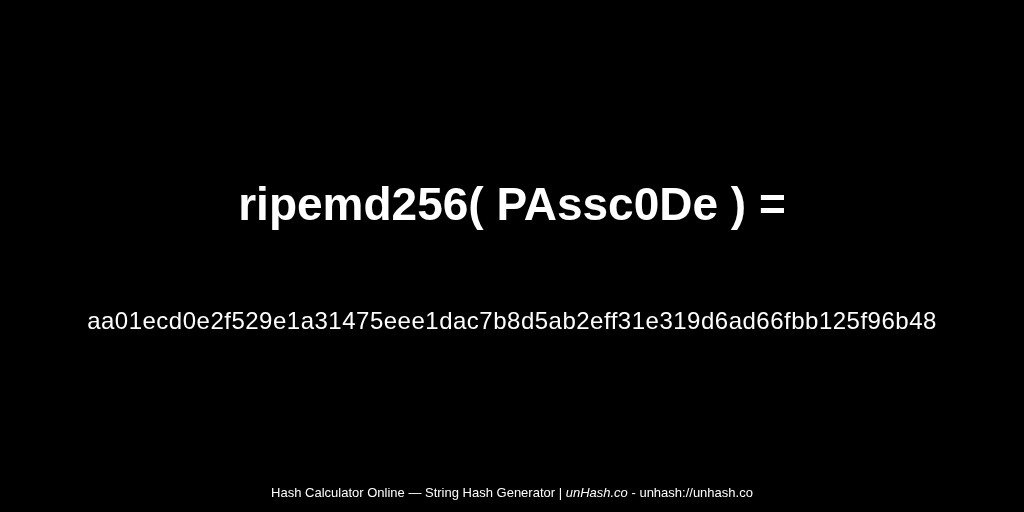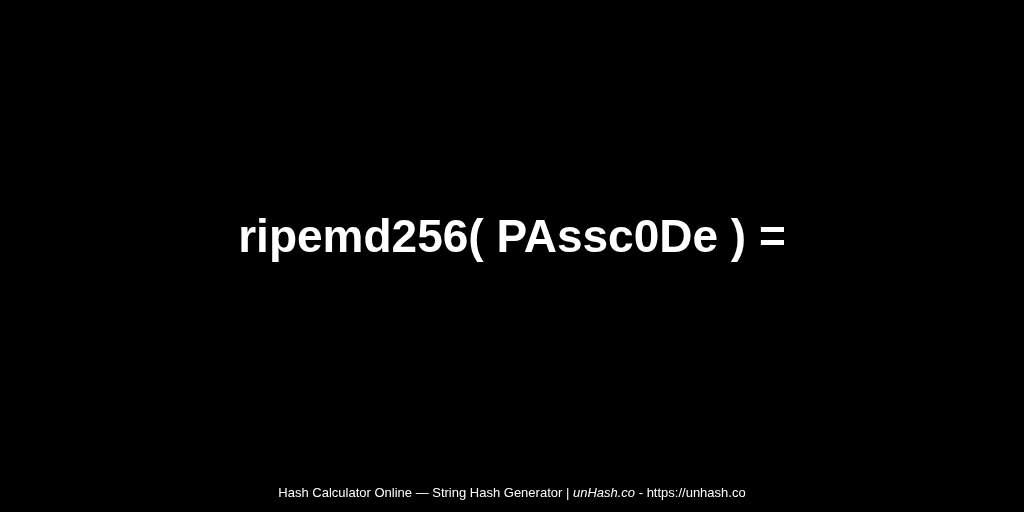--- a/index.html
+++ b/index.html
@@ -54,17 +54,18 @@
       color: #ffffff;
       text-decoration: none;
       font-style: italic;
     }
   </style>
 </head>
 <body>
 
 <div class="content">
   <h1 class="heading">ripemd256( PAssc0De ) =</h1>
+  <div class="hash-value">aa01ecd0e2f529e1a31475eee1dac7b8d5ab2eff31e319d6ad66fbb125f96b48</div>
 </div>
 
 <div class="footer">
-  <span>Hash Calculator Online — String Hash Generator | </span><a class="footer-link">unHash.co</a><span> - https://unhash.co</span>
+  <span>Hash Calculator Online — String Hash Generator | </span><a class="footer-link">unHash.co</a><span> - unhash://unhash.co</span>
 </div>
 
 </body></html>

